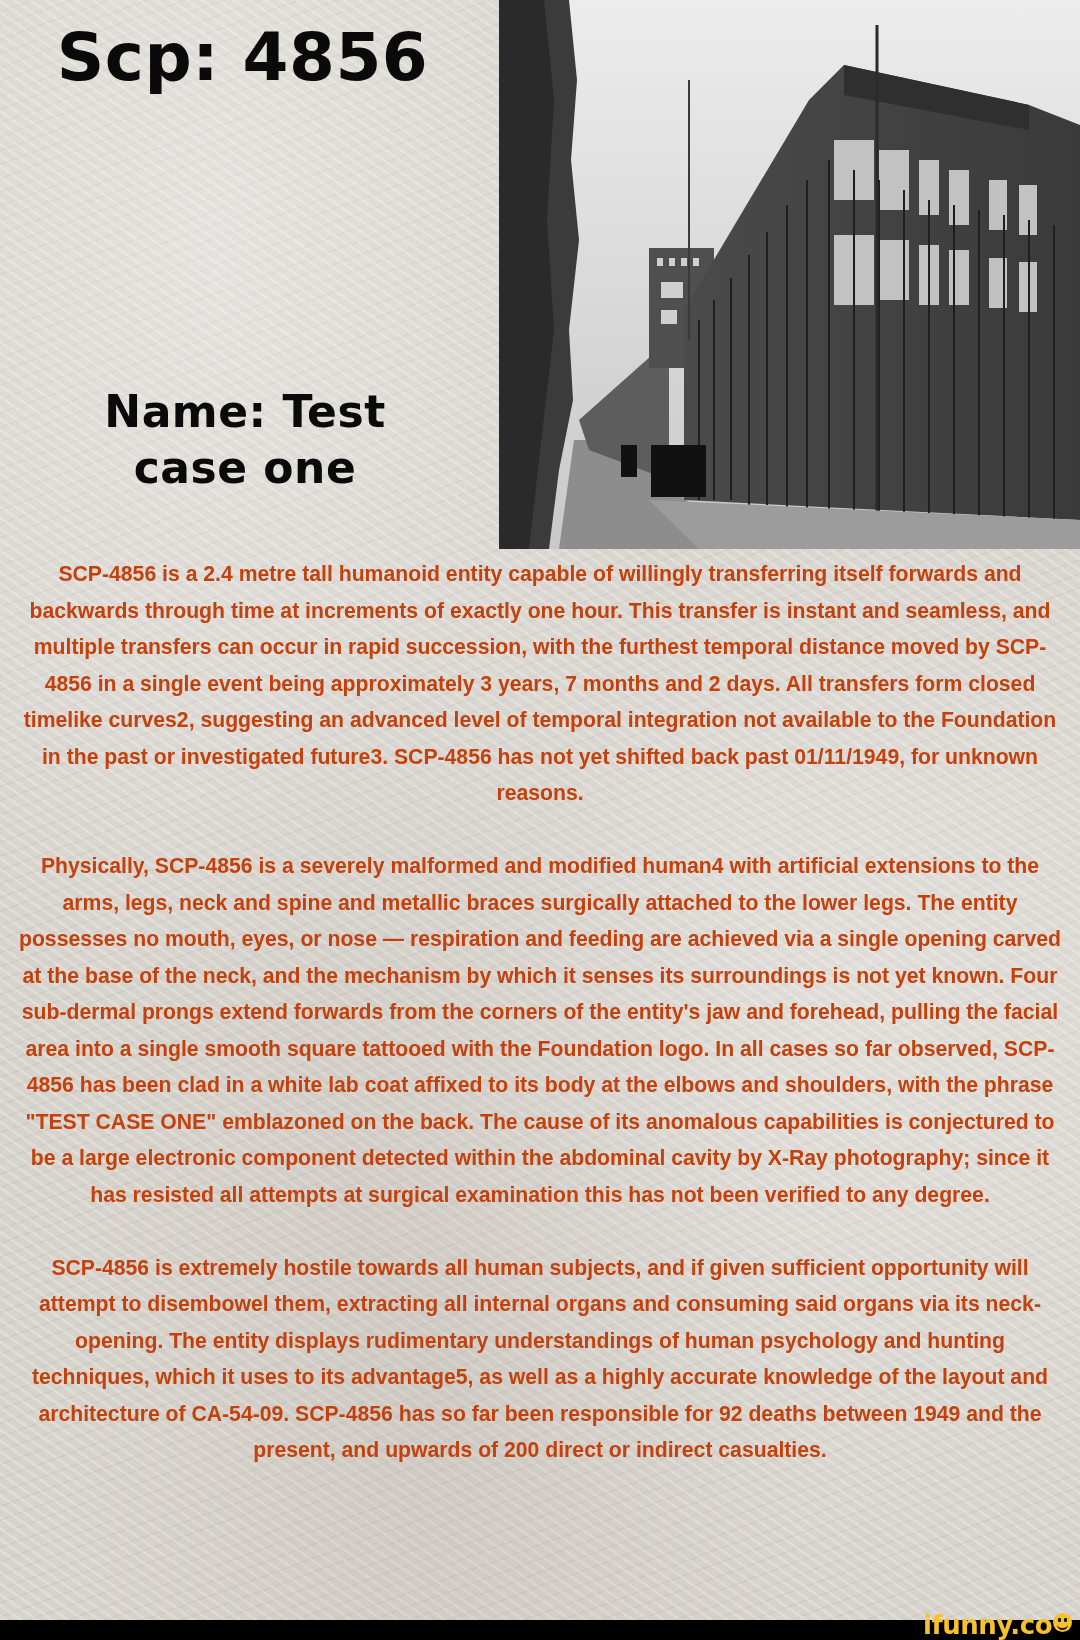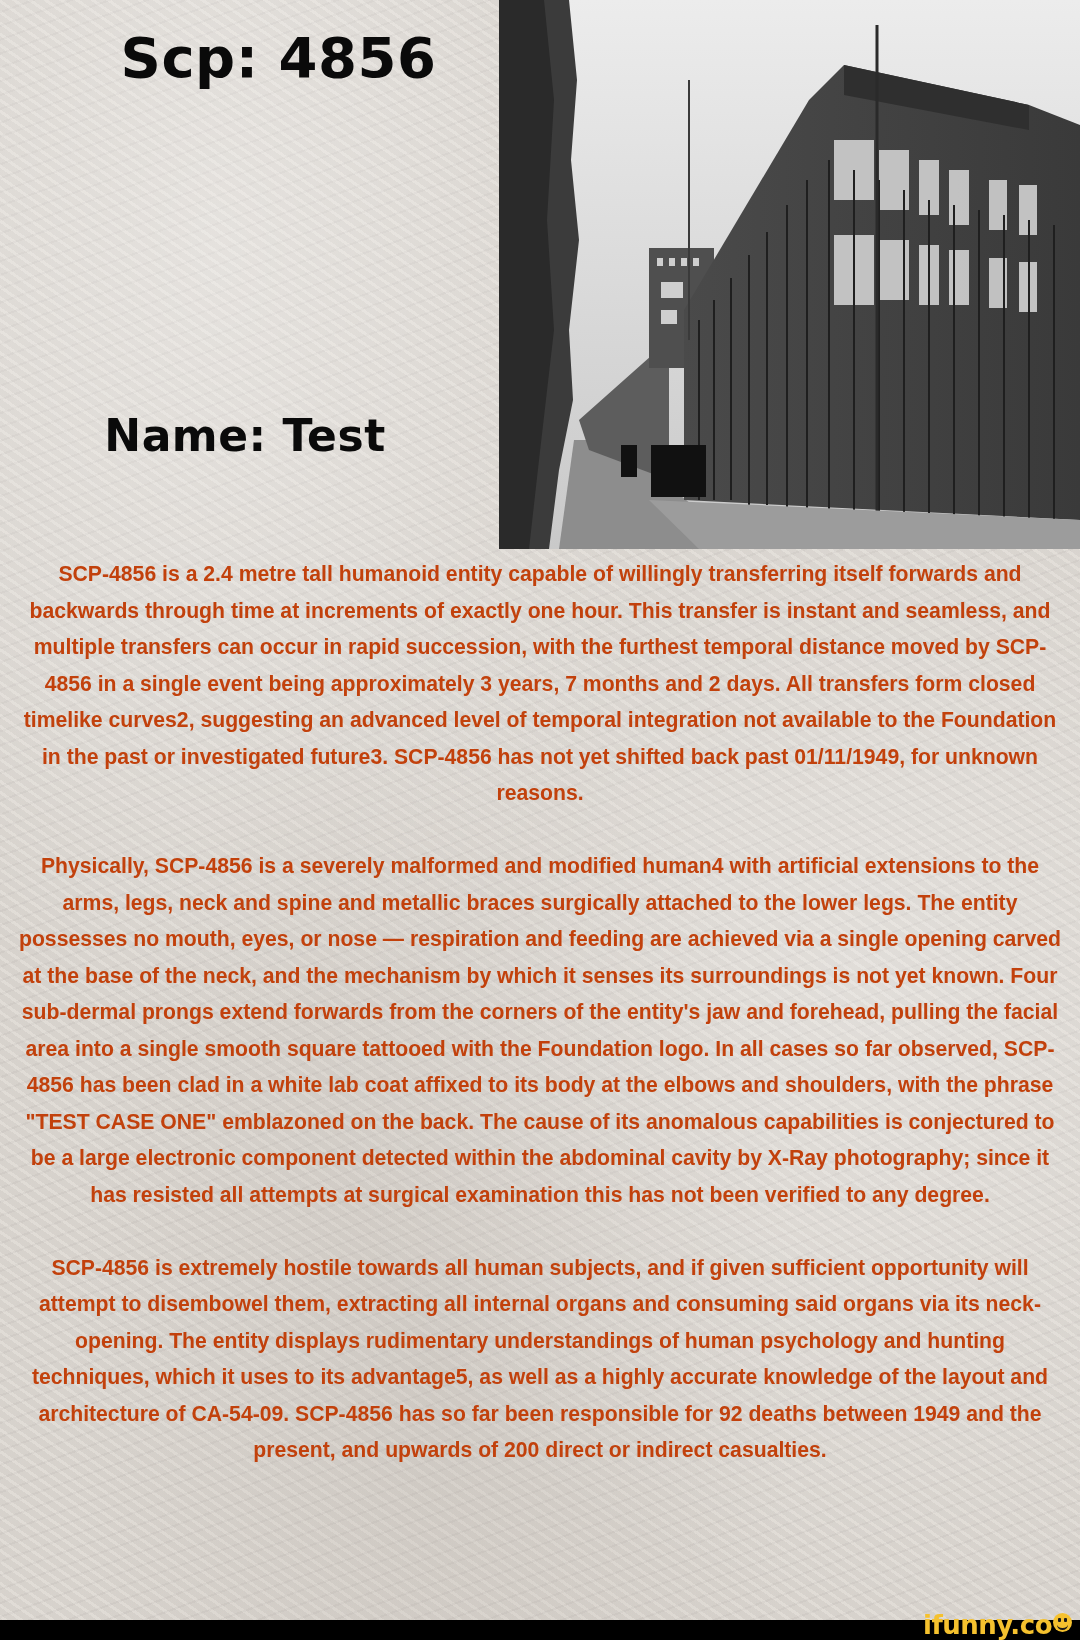--- a/index.html
+++ b/index.html
@@ -16,23 +16,23 @@
     color: #0d0d0d;
   }
   .header-left {
     position: absolute; left: 0; top: 0; width: 499px; height: 549px;
   }
   .title {
     position: absolute; left: 0; width: 485px; text-align: center;
     font-family: "DejaVu Sans", sans-serif; font-weight: bold; margin: 0;
     letter-spacing: 0.5px; color: #0a0a0a;
   }
-  .title-scp { top: 18px; font-size: 56px; line-height: 80px; padding-left: 36px; }
+  .title-scp { top: 18px; font-size: 66px; line-height: 80px; }
   .title-class { top: 222px; font-size: 54px; line-height: 66px; }
-  .title-name { top: 384px; font-size: 44px; line-height: 56px; width: 490px; margin-top: 24px; }
+  .title-name { top: 384px; font-size: 44px; line-height: 56px; width: 490px; }
   .photo {
     position: absolute; left: 499px; top: 0; width: 581px; height: 549px;
     overflow: hidden; background: #bdbdbd;
   }
   .photo svg { display: block; }
   .body-text {
     position: absolute; left: 14px; top: 556px; width: 1052px;
     text-align: center; font-family: "Liberation Sans", sans-serif;
     font-weight: bold; font-size: 21.2px; line-height: 36.5px; color: #c2410c;
   }
@@ -60,20 +60,21 @@
     border-bottom: 2px solid #1b1a1a; border-radius: 0 0 8px 8px;
   }
 </style>
 </head>
 <body>
 
 <div class="header-left">
   <h1 class="title title-scp">Scp: 4856</h1>
   <h3 class="title title-name">
     <span>Name: Test</span><br>
+    <span>case one</span>
   </h3>
 </div>
 
 <div class="photo" title="black-and-white photograph of a fenced multi-storey facility building beside a road with bollards">
   <svg width="581" height="549" viewBox="0 0 581 549" xmlns="http://www.w3.org/2000/svg">
     <defs>
       <linearGradient id="sky" x1="0" y1="0" x2="0" y2="1">
         <stop offset="0" stop-color="#ececec"></stop>
         <stop offset="1" stop-color="#c9c9c9"></stop>
       </linearGradient>

